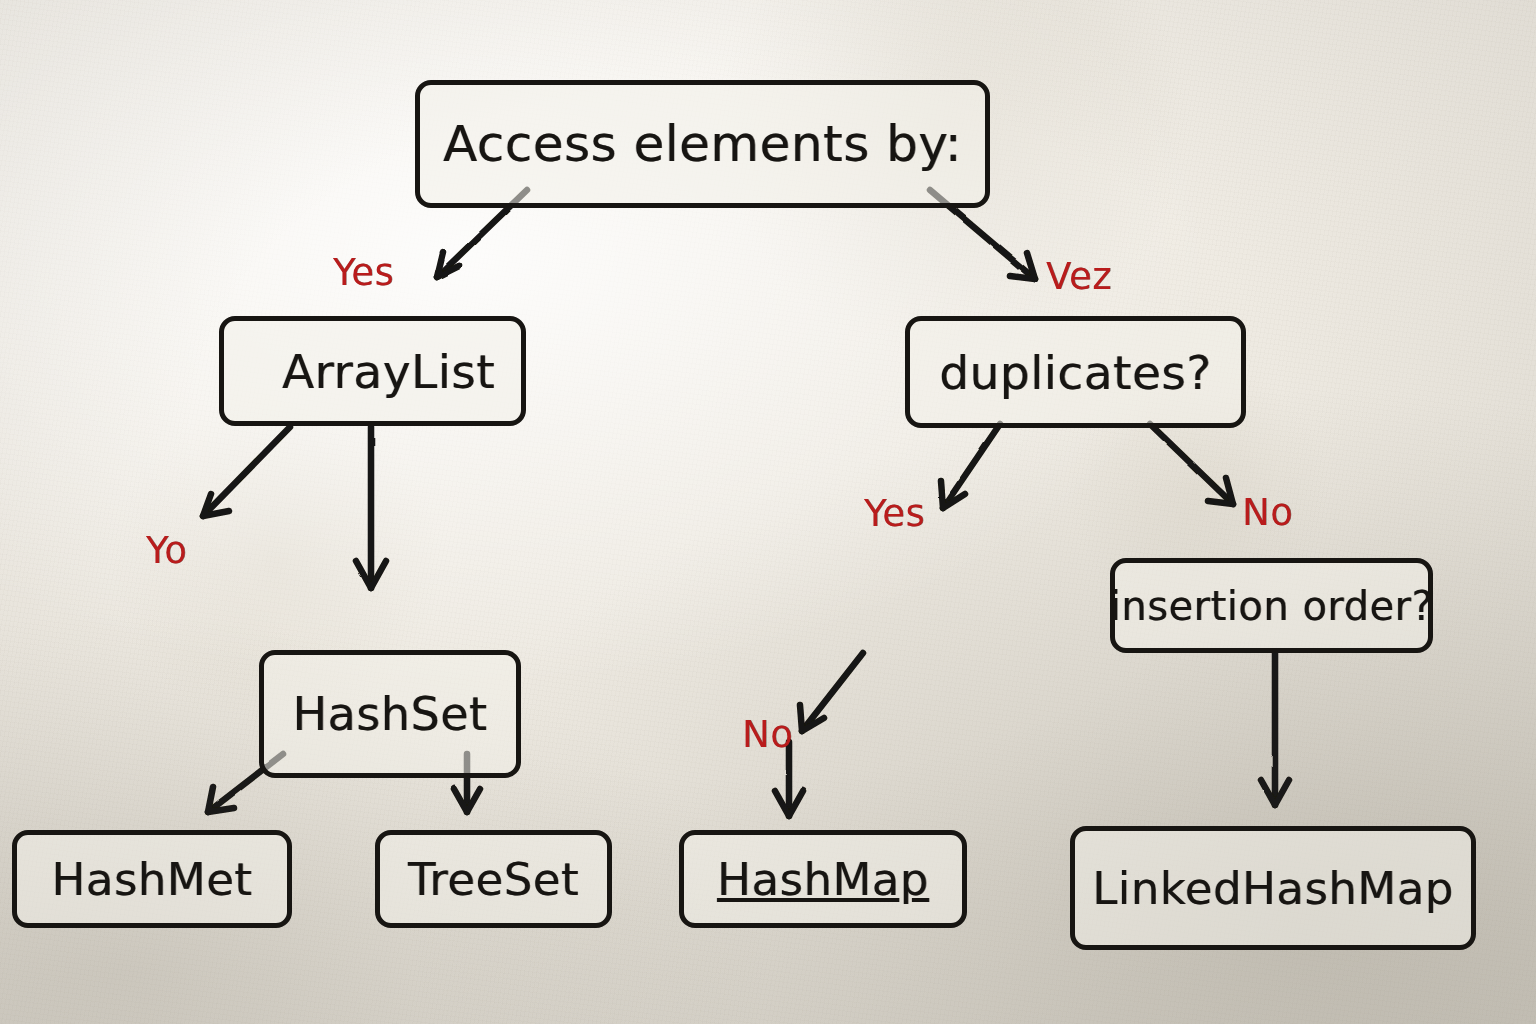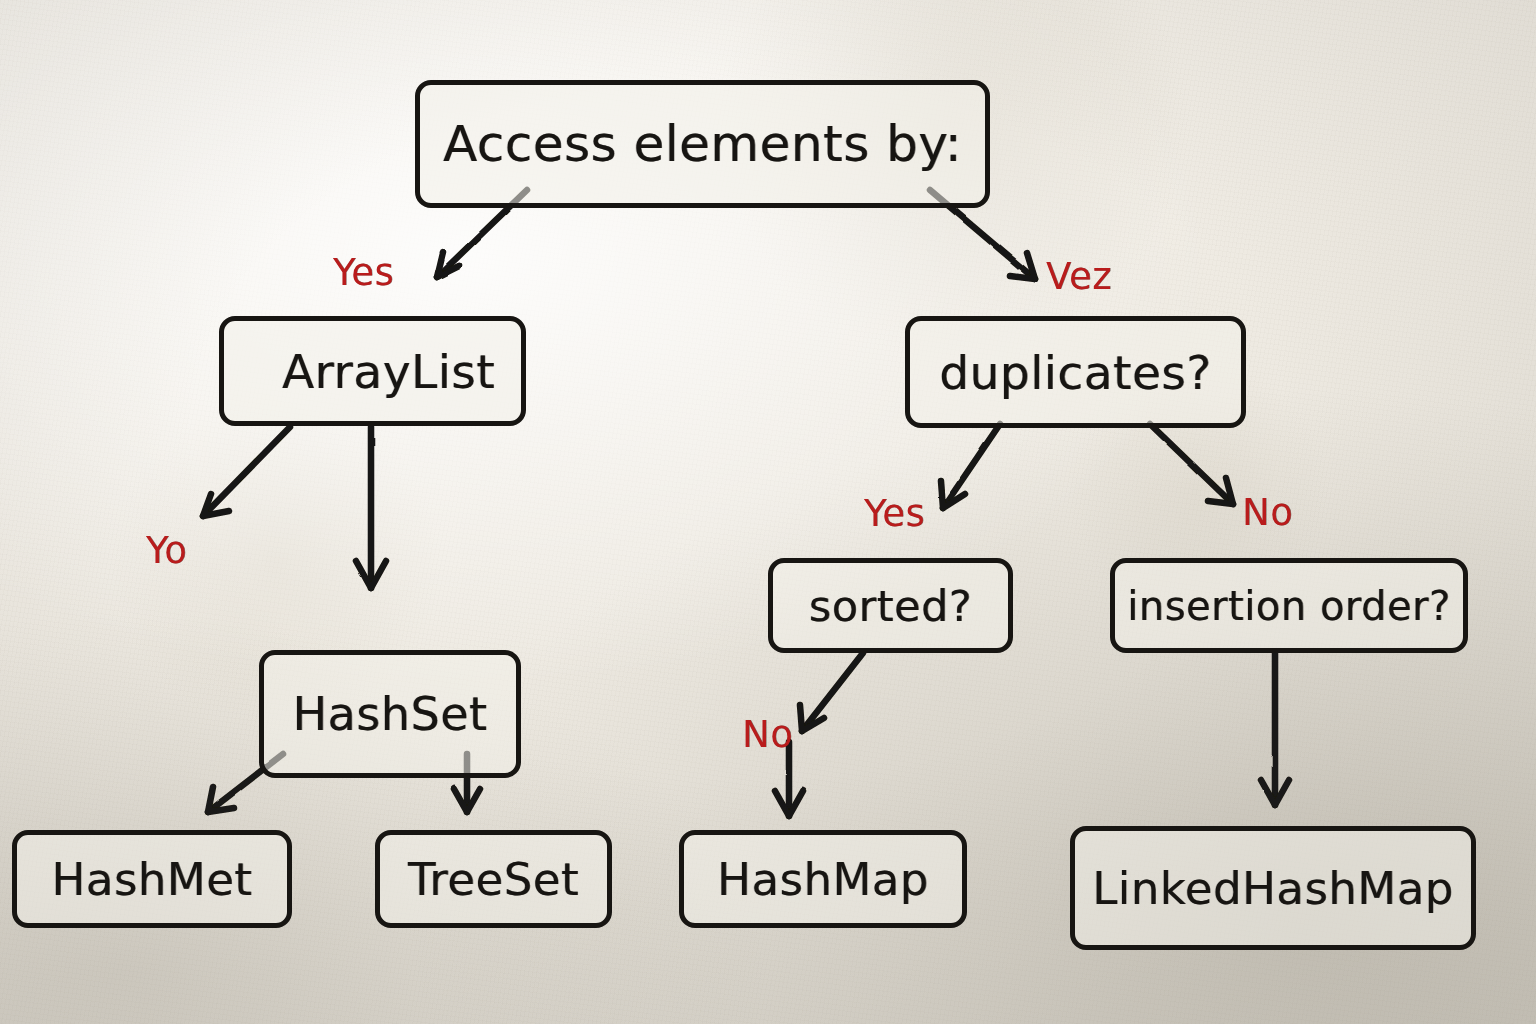--- a/index.html
+++ b/index.html
@@ -141,29 +141,28 @@
   <div id="paper-vignette"></div>
 
   <div class="node" style="left:415px; top:60px; width:575px; height:128px; font-size:50px;margin-top:20px;">Access elements by:</div>
 
   <div class="node" style="left:219px; top:316px; width:307px; height:110px; font-size:47px;padding-left:32px;">ArrayList</div>
 
   <div class="node" style="left:905px; top:316px; width:341px; height:112px; font-size:47px;">duplicates?</div>
 
   <div class="node" style="left:259px; top:650px; width:262px; height:128px; font-size:46px;">HashSet</div>
 
-  <div class="node" style="left:768px; top:558px; width:245px; height:95px; font-size:43px;">sorted?</div>
 
-  <div class="node" style="left:1110px; top:558px; width:358px; height:95px; font-size:40px;">insertion order?</div>
+  <div class="node" style="left:1110px; top:558px; width:323px; height:95px; font-size:40px;">insertion order?</div>
 
   <div class="node" style="left:12px; top:830px; width:280px; height:98px; font-size:45px;">HashMet</div>
 
   <div class="node" style="left:375px; top:830px; width:237px; height:98px; font-size:45px;">TreeSet</div>
 
-  <div class="node" style="left:679px; top:830px; width:288px; height:98px; font-size:45px;">HashMap</div>
+  <div class="node" style="left:679px; top:830px; width:288px; height:98px; font-size:45px;text-decoration:underline;">HashMap</div>
 
   <div class="node" style="left:1070px; top:826px; width:406px; height:124px; font-size:45px;">LinkedHashMap</div>
 
   <div class="edge-label" style="left:333px; top:251px;">Yes</div>
 
   <div class="edge-label" style="left:1046px; top:255px;">Vez</div>
 
   <div class="edge-label" style="left:146px; top:494px;margin-top:35px;">Yo</div>
 
   <div class="edge-label" style="left:864px; top:492px;">Yes</div>

